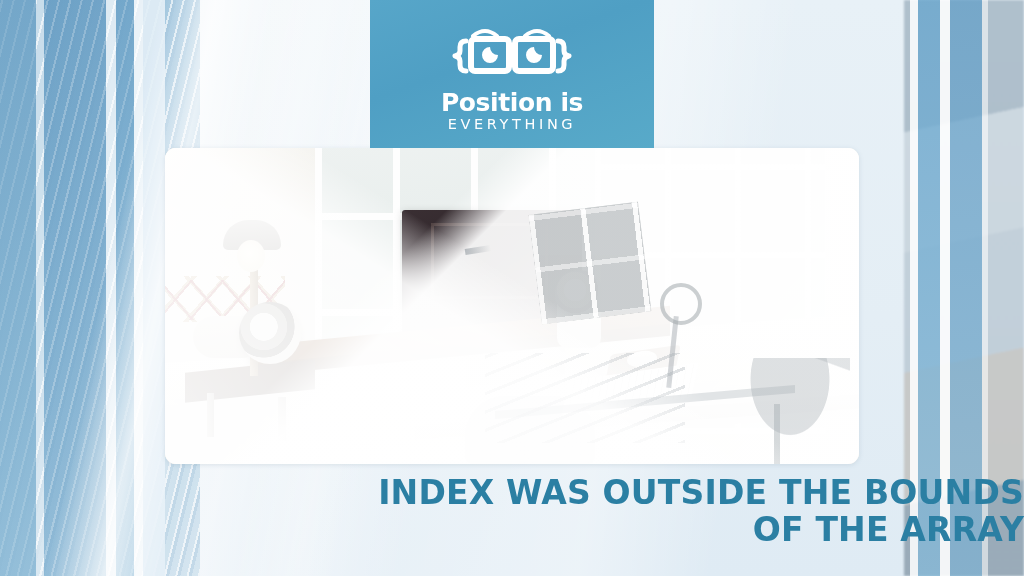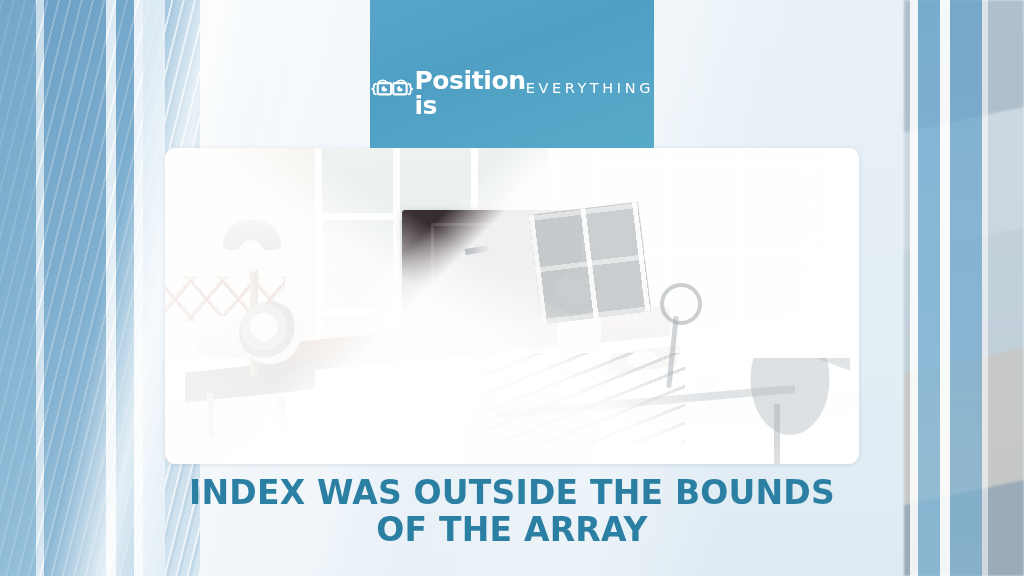--- a/index.html
+++ b/index.html
@@ -55,21 +55,21 @@
   .r1{left:910px;width:8px;background:rgba(255,255,255,.85);}
   .r2{left:918px;width:22px;background:linear-gradient(180deg,rgba(104,166,206,.78),rgba(132,186,218,.72));}
   .r3{left:940px;width:10px;background:rgba(255,255,255,.88);}
   .r4{left:950px;width:32px;background:linear-gradient(180deg,rgba(96,158,200,.72),rgba(124,178,212,.68));}
   .r5{left:982px;width:6px;background:rgba(255,255,255,.55);}
 
   
   .logo-banner{
     position:absolute;left:370px;top:0;width:284px;height:148px;
     background:linear-gradient(160deg,#57a6c9 0%, #4f9fc4 40%, #58aac9 100%);
-    display:flex;flex-direction:row;align-items:center;justify-content:flex-start;
+    display:flex;flex-direction:column;align-items:center;justify-content:flex-start;
     box-sizing:border-box;padding-top:27px;
   }
   .logo-mark{width:126px;height:52px;display:block;}
   .logo-word{
     margin-top:11px;color:#ffffff;font-weight:bold;font-size:25px;
     letter-spacing:-.4px;line-height:1;font-family:"DejaVu Sans", sans-serif;
   }
   .logo-sub{
     margin-top:2px;color:#ffffff;font-size:14.5px;font-weight:normal;
     letter-spacing:3.6px;line-height:1;font-family:"DejaVu Sans", sans-serif;
@@ -271,21 +271,21 @@
   }
   .ph-ghost-bird{
     position:absolute;left:300px;top:99px;width:26px;height:6px;
     background:linear-gradient(90deg,rgba(140,148,155,.6),rgba(255,255,255,0));
     transform:rotate(-9deg);
   }
 
   
   .headline{
     position:absolute;left:0;top:474px;width:1024px;
-    text-align:center;
+    text-align:right;
     color:#2b7fa3;
     font-family:"DejaVu Sans", sans-serif;
     font-weight:bold;
     font-size:33px;
     line-height:37px;
     letter-spacing:.2px;
   }
   .hl-line{display:block;}
 </style>
 </head>

